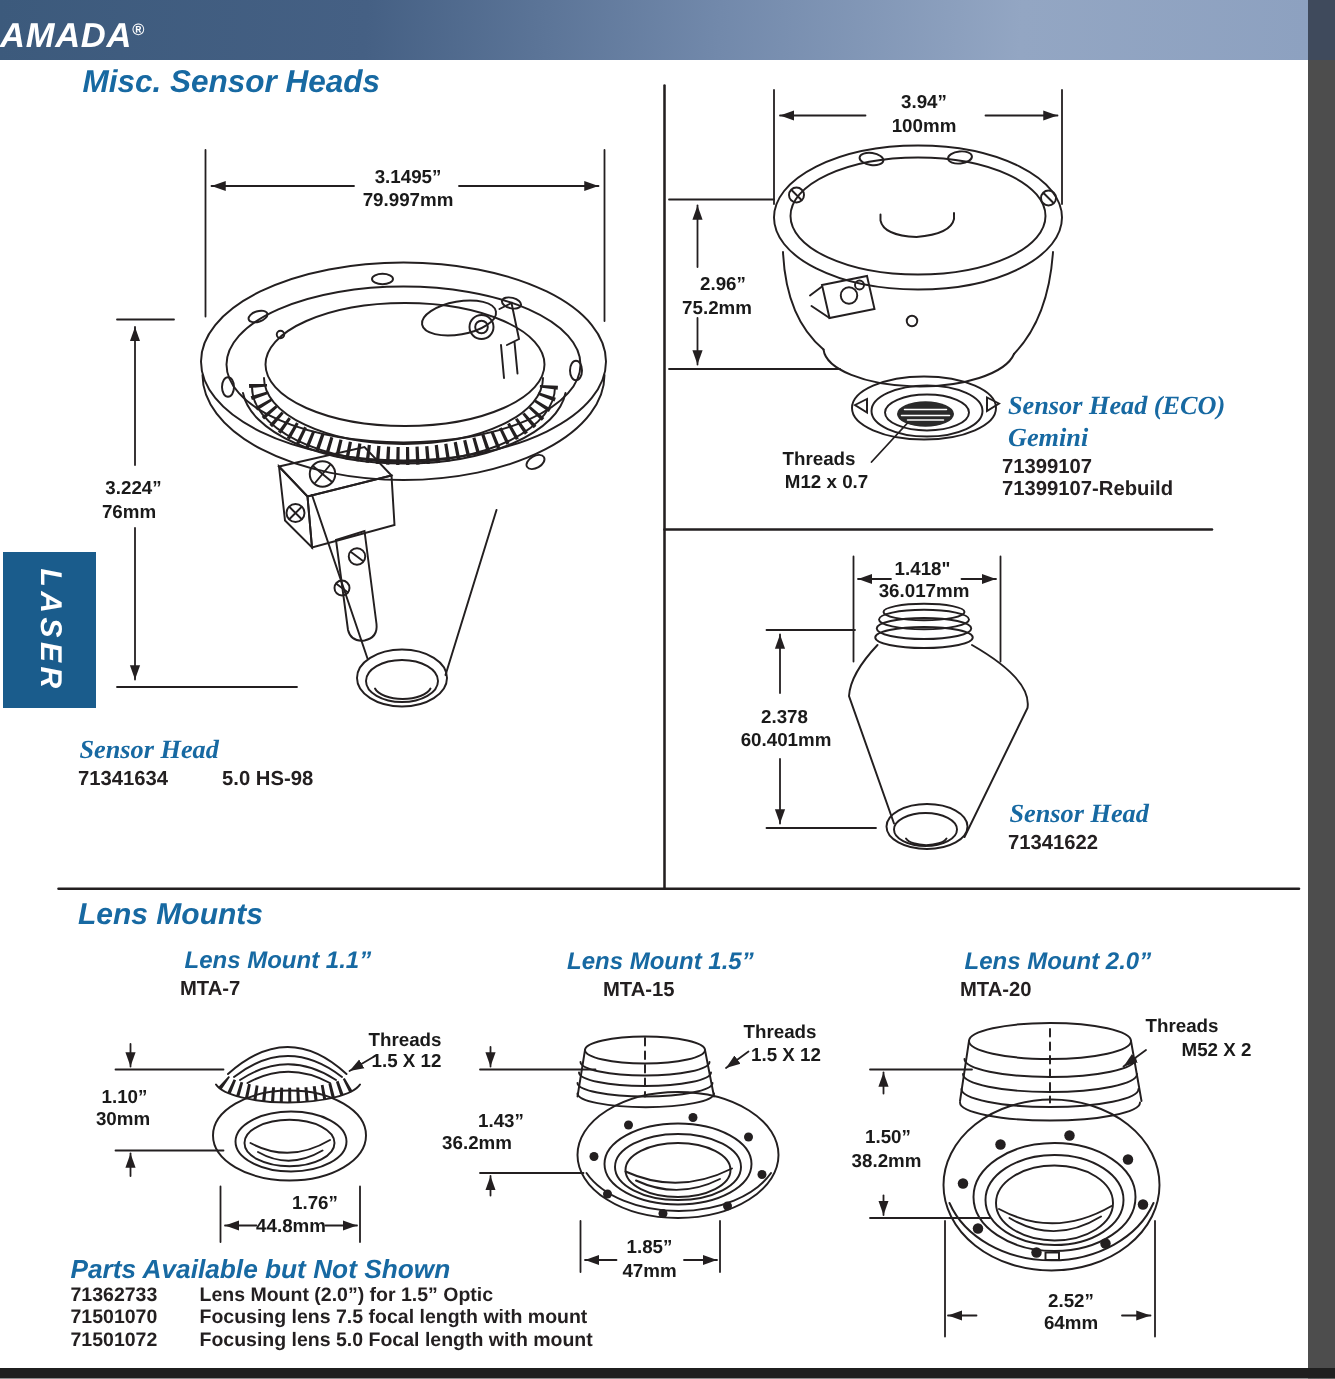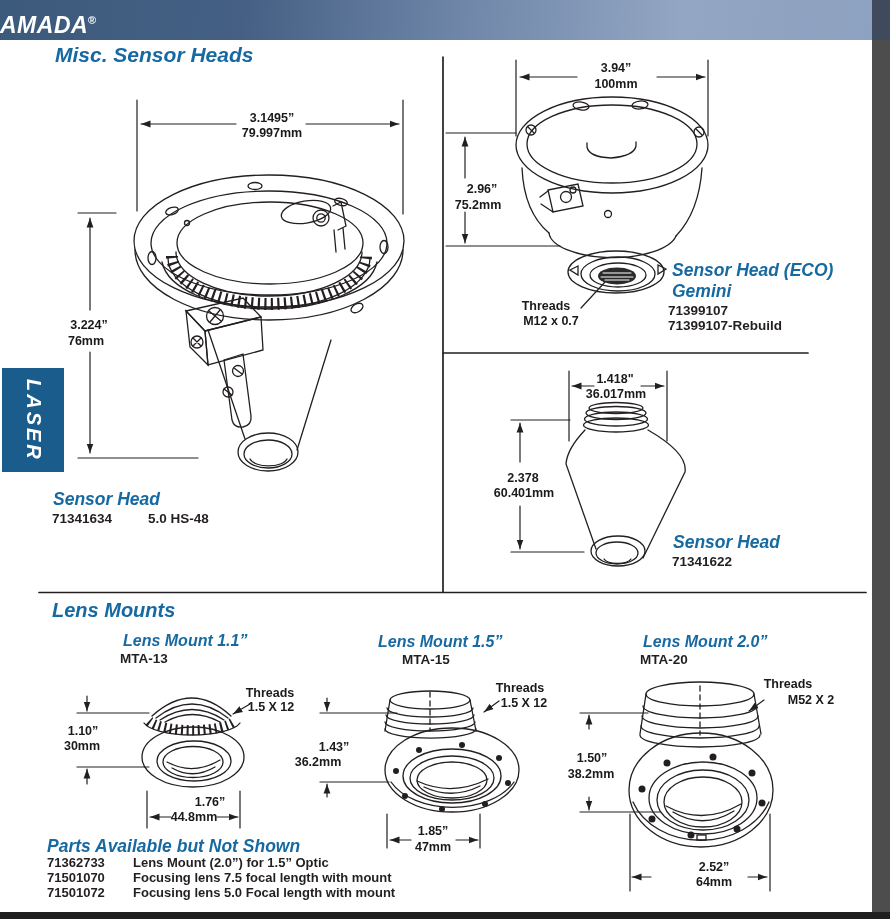--- a/index.html
+++ b/index.html
@@ -23,21 +23,21 @@
   .edge-bottom{position:absolute;left:0;top:912px;width:890px;height:7px;background:#1f1f1f;}
   .side-tab{
     position:absolute;left:2px;top:368px;width:62px;height:104px;background:var(--tab-blue);
     display:flex;align-items:center;justify-content:center;
   }
   .side-tab span{
     writing-mode:vertical-rl;color:#fff;font-weight:bold;font-style:italic;
     font-size:20px;letter-spacing:3px;
   }
   .h-section{font-weight:bold;font-style:italic;color:var(--heading-blue);}
-  .lbl-blue{font-weight:bold;font-style:italic;color:var(--heading-blue);font-size:17.5px;}
+  .lbl-blue{font-weight:bold;font-style:italic;color:var(--heading-blue);font-size:17.5px;font-family:Liberation Serif, serif;}
   .mount-title{font-weight:bold;font-style:italic;color:var(--heading-blue);font-size:16px;}
   .pn{font-weight:bold;font-size:13.5px;color:var(--ink);}
   .dim{transform:translateX(-50%);font-weight:bold;font-size:12.5px;color:#1a1a1a;}
   .parts-row{left:47px;font-size:13px;font-weight:bold;color:var(--ink);}
   .parts-row .part{display:inline-block;width:86px;}
   svg{position:absolute;left:0;top:0;}
 </style>
 </head>
 <body style="--heading-blue: #1769a2; --tab-blue: #1a5c8c; --ink: #231f20;">
 
@@ -258,42 +258,42 @@
     </g>
   </g>
 </svg>
 
 <div class="abs dim" style="left:272px;top:111px;">3.1495”</div>
 <div class="abs dim" style="left:272px;top:126px;">79.997mm</div>
 <div class="abs dim" style="left:89px;top:318px;">3.224”</div>
 <div class="abs dim" style="left:86px;top:334px;">76mm</div>
 <div class="abs lbl-blue" style="left:53px;top:489px;">Sensor Head</div>
 <div class="abs pn" style="left:52px;top:511px;">71341634</div>
-<div class="abs pn" style="left:148px;top:511px;">5.0 HS-48</div>
+<div class="abs pn" style="left:148px;top:511px;">5.0 HS-98</div>
 
 <div class="abs dim" style="left:616px;top:61px;">3.94”</div>
 <div class="abs dim" style="left:616px;top:77px;">100mm</div>
 <div class="abs dim" style="left:482px;top:182px;">2.96”</div>
 <div class="abs dim" style="left:478px;top:198px;">75.2mm</div>
 <div class="abs dim" style="left:546px;top:299px;">Threads</div>
 <div class="abs dim" style="left:551px;top:314px;">M12 x 0.7</div>
 <div class="abs lbl-blue" style="left:672px;top:260px;">Sensor Head (ECO)</div>
 <div class="abs lbl-blue" style="left:672px;top:281px;">Gemini</div>
 <div class="abs pn" style="left:668px;top:303px;">71399107</div>
 <div class="abs pn" style="left:668px;top:318px;">71399107-Rebuild</div>
 
 <div class="abs dim" style="left:615px;top:372px;">1.418"</div>
 <div class="abs dim" style="left:616px;top:387px;">36.017mm</div>
 <div class="abs dim" style="left:523px;top:471px;">2.378</div>
 <div class="abs dim" style="left:524px;top:486px;">60.401mm</div>
 <div class="abs lbl-blue" style="left:673px;top:532px;">Sensor Head</div>
 <div class="abs pn" style="left:672px;top:554px;">71341622</div>
 
 <div class="abs mount-title" style="left:123px;top:632px;">Lens Mount 1.1”</div>
-<div class="abs pn" style="left:120px;top:651px;">MTA-13</div>
+<div class="abs pn" style="left:120px;top:651px;">MTA-7</div>
 <div class="abs dim" style="left:270px;top:686px;">Threads</div>
 <div class="abs dim" style="left:271px;top:700px;">1.5 X 12</div>
 <div class="abs dim" style="left:83px;top:724px;">1.10”</div>
 <div class="abs dim" style="left:82px;top:739px;">30mm</div>
 <div class="abs dim" style="left:193px;top:795px;margin-left:17px;">1.76”</div>
 <div class="abs dim" style="left:194px;top:810px;">44.8mm</div>
 
 <div class="abs mount-title" style="left:378px;top:633px;">Lens Mount 1.5”</div>
 <div class="abs pn" style="left:375px;top:652px;padding-left:27px;">MTA-15</div>
 <div class="abs dim" style="left:520px;top:681px;">Threads</div>

